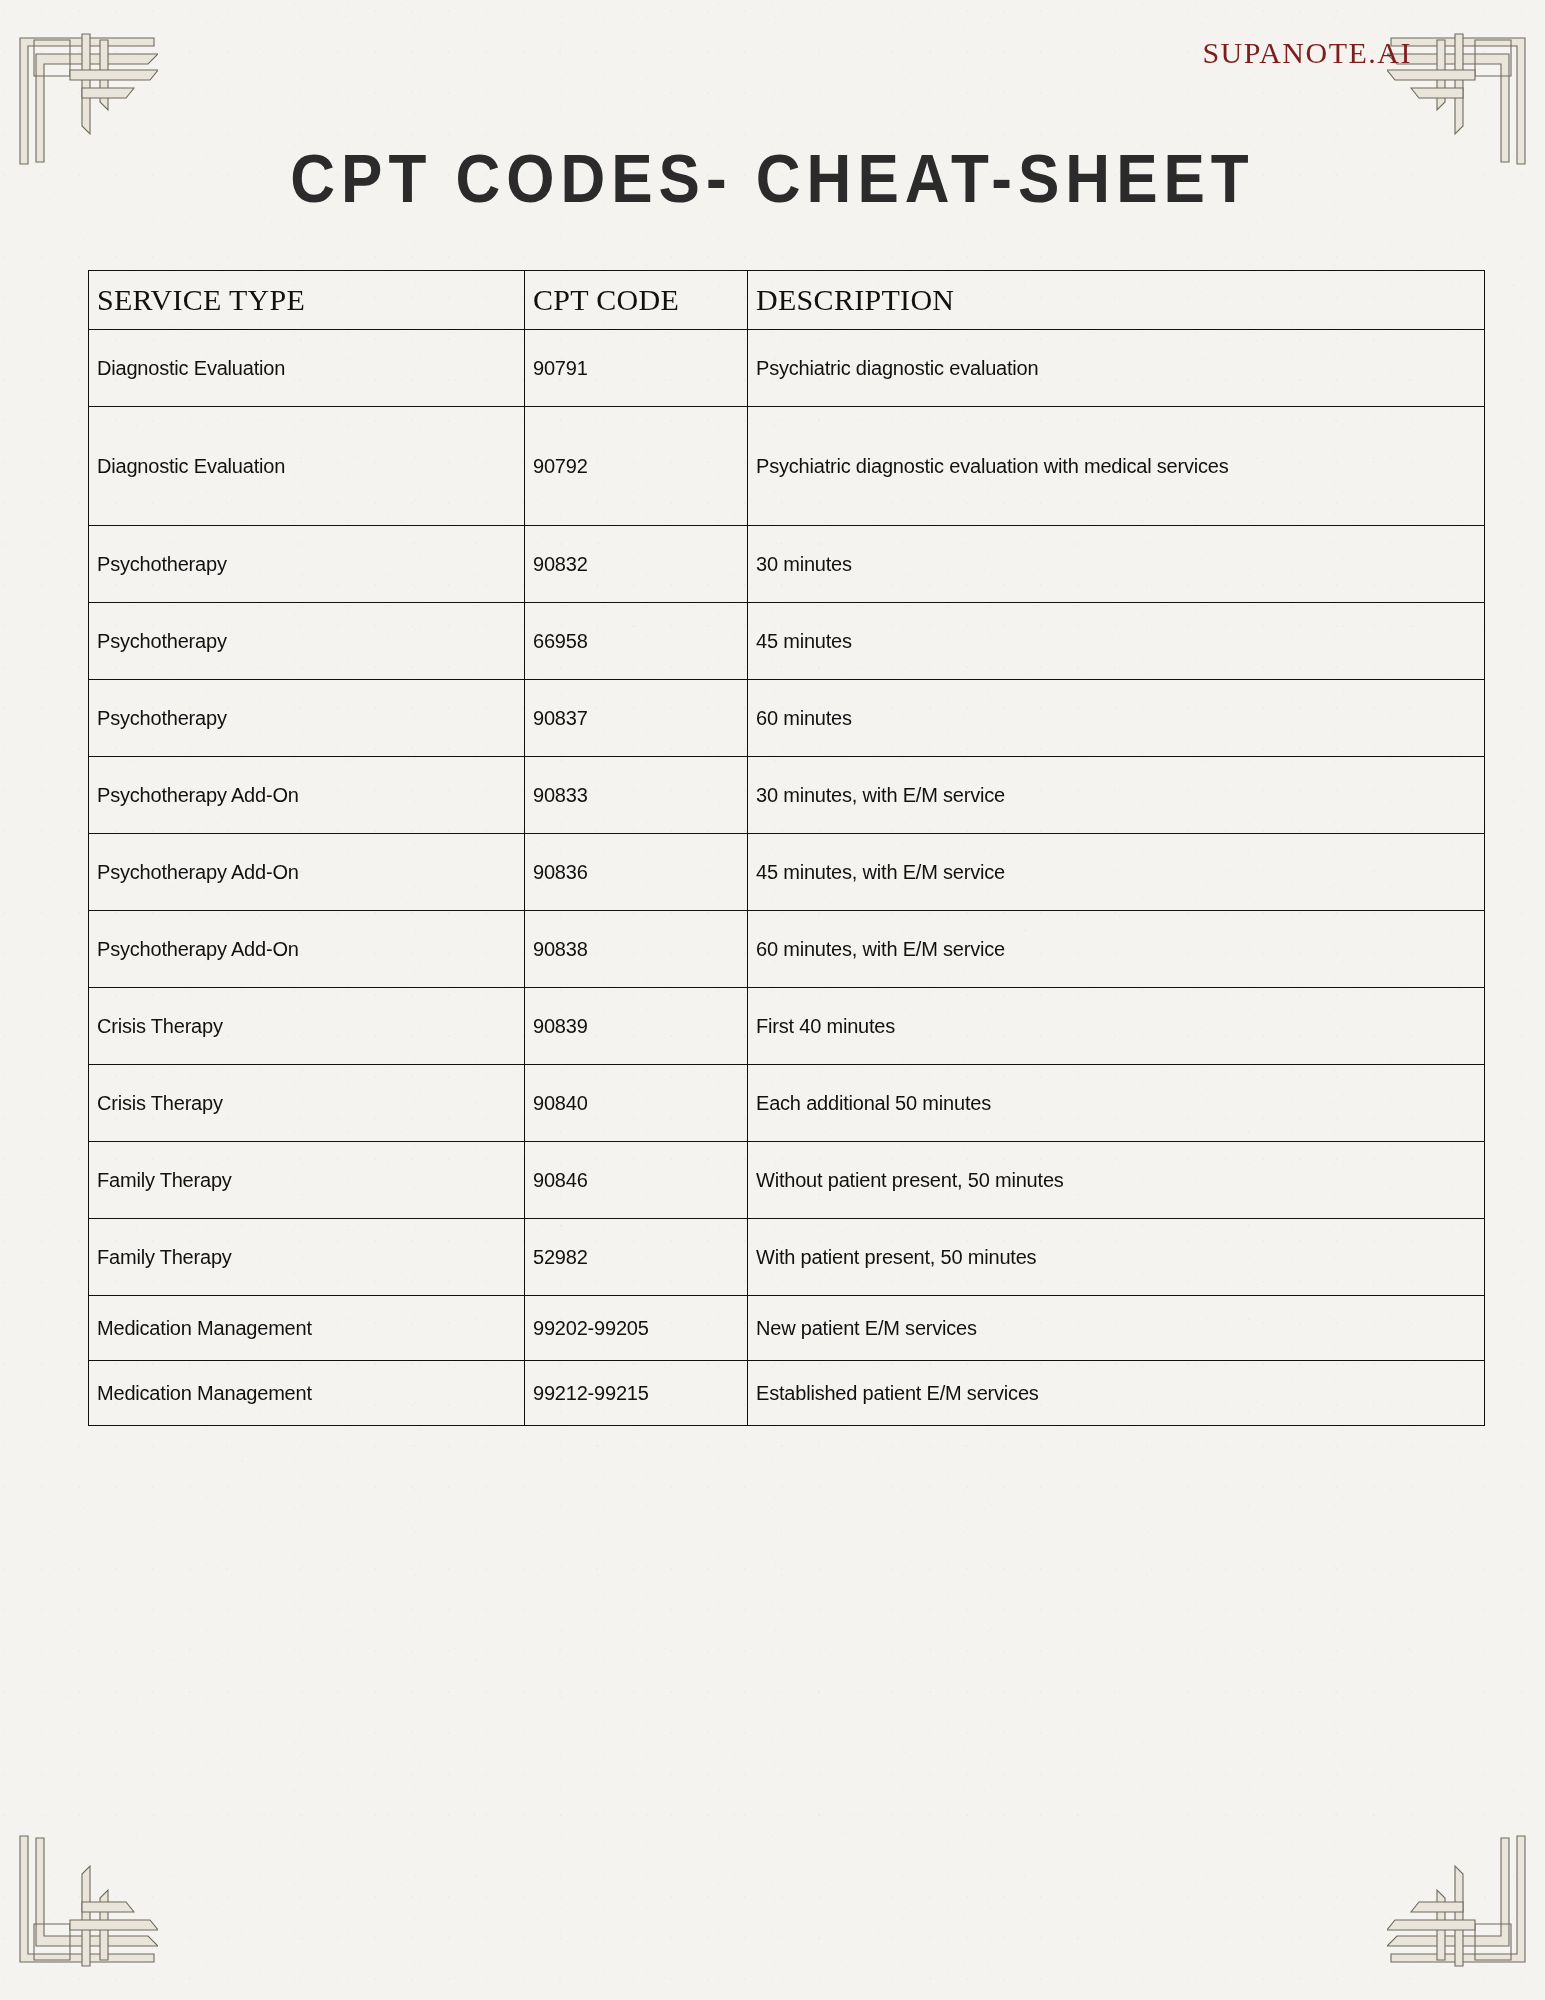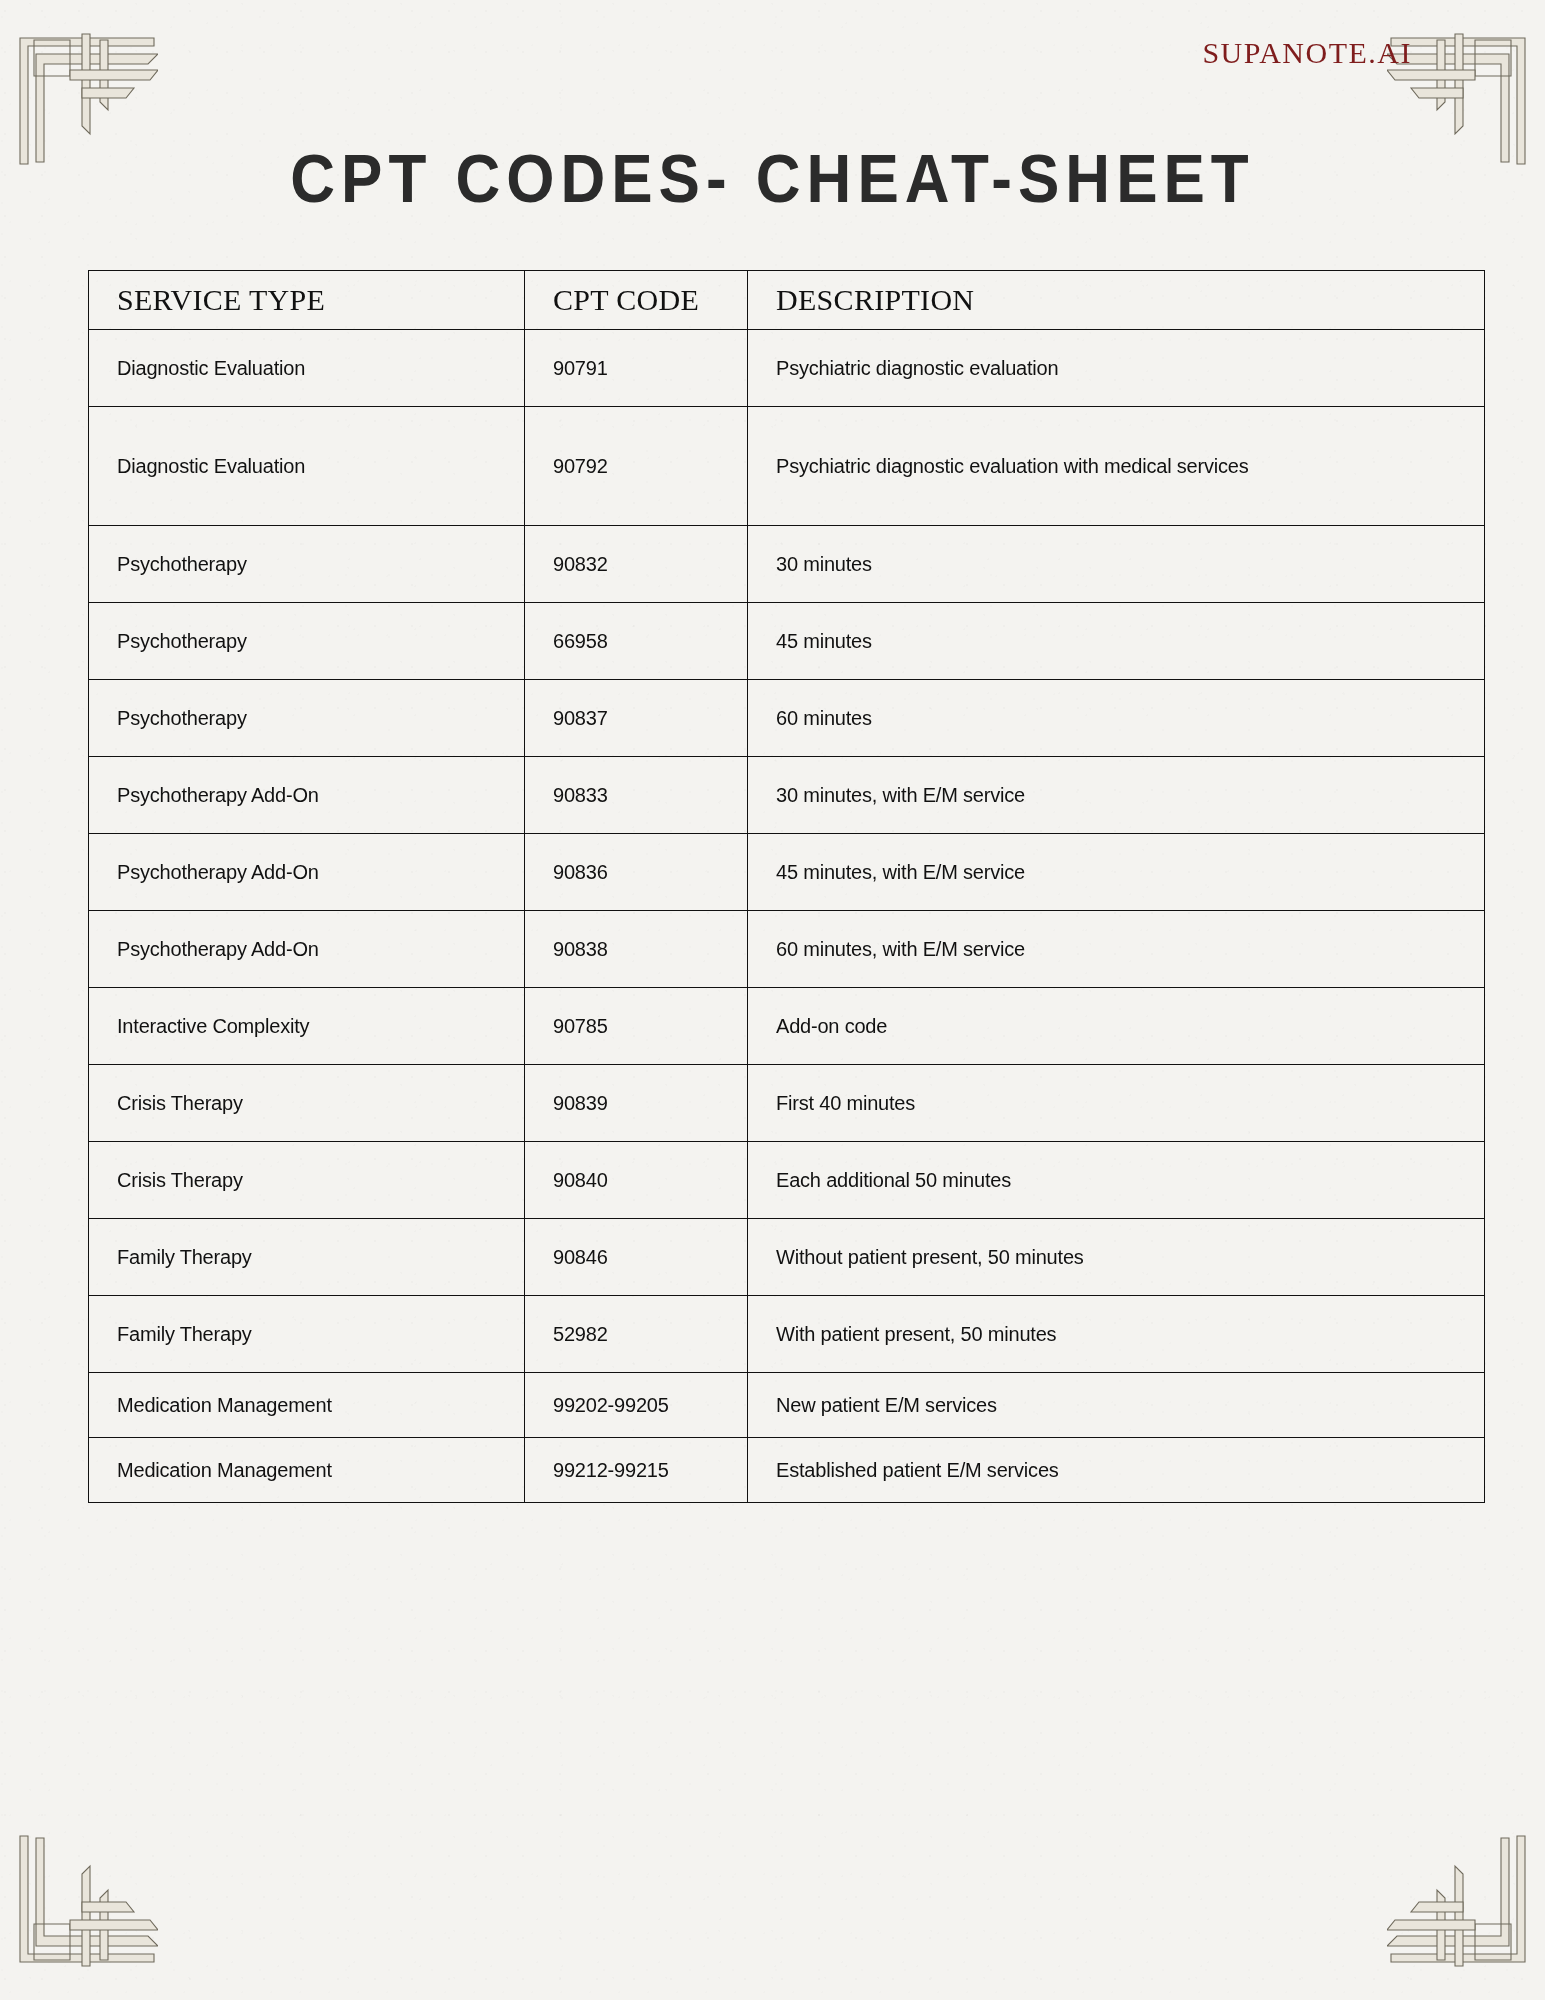--- a/index.html
+++ b/index.html
@@ -75,21 +75,21 @@
     width: 1396px;
   }
   table.cpt {
     width: 100%;
     border-collapse: collapse;
     table-layout: fixed;
   }
   table.cpt th,
   table.cpt td {
     border: 1.5px solid #111;
-    padding: 0 28px;
+    padding: 0 8px;
     vertical-align: middle;
     color: #111;
     background: transparent;
   }
   table.cpt col.c1 { width: 436px; }
   table.cpt col.c2 { width: 223px; }
   table.cpt col.c3 { width: 737px; }
 
   table.cpt thead th {
     font-family: "Liberation Serif", serif;
@@ -232,25 +232,20 @@
           <td class="col-service">Psychotherapy Add-On</td>
           <td class="col-code">90836</td>
           <td class="col-desc">45 minutes, with E/M service</td>
         </tr>
         <tr>
           <td class="col-service">Psychotherapy Add-On</td>
           <td class="col-code">90838</td>
           <td class="col-desc">60 minutes, with E/M service</td>
         </tr>
         <tr>
-          <td class="col-service">Interactive Complexity</td>
-          <td class="col-code">90785</td>
-          <td class="col-desc">Add-on code</td>
-        </tr>
-        <tr>
           <td class="col-service">Crisis Therapy</td>
           <td class="col-code">90839</td>
           <td class="col-desc">First 40 minutes</td>
         </tr>
         <tr>
           <td class="col-service">Crisis Therapy</td>
           <td class="col-code">90840</td>
           <td class="col-desc">Each additional 50 minutes</td>
         </tr>
         <tr>

